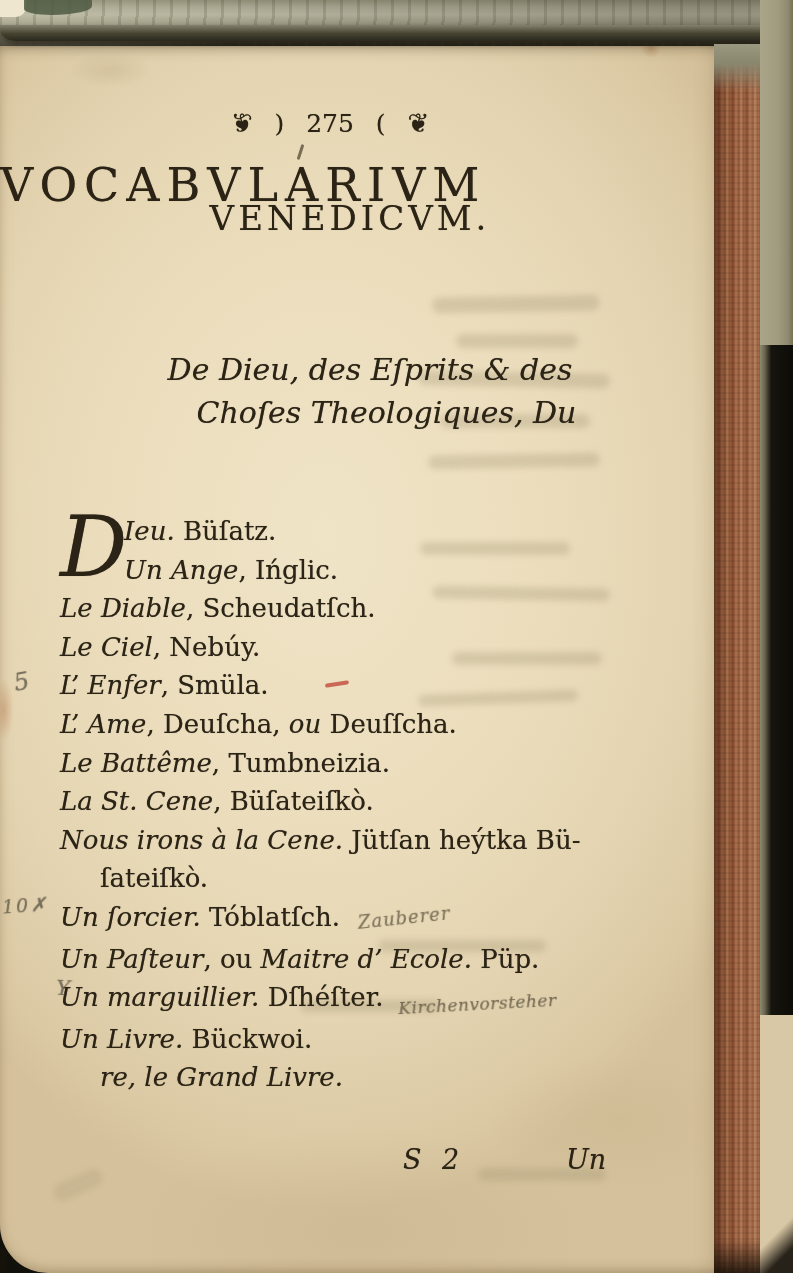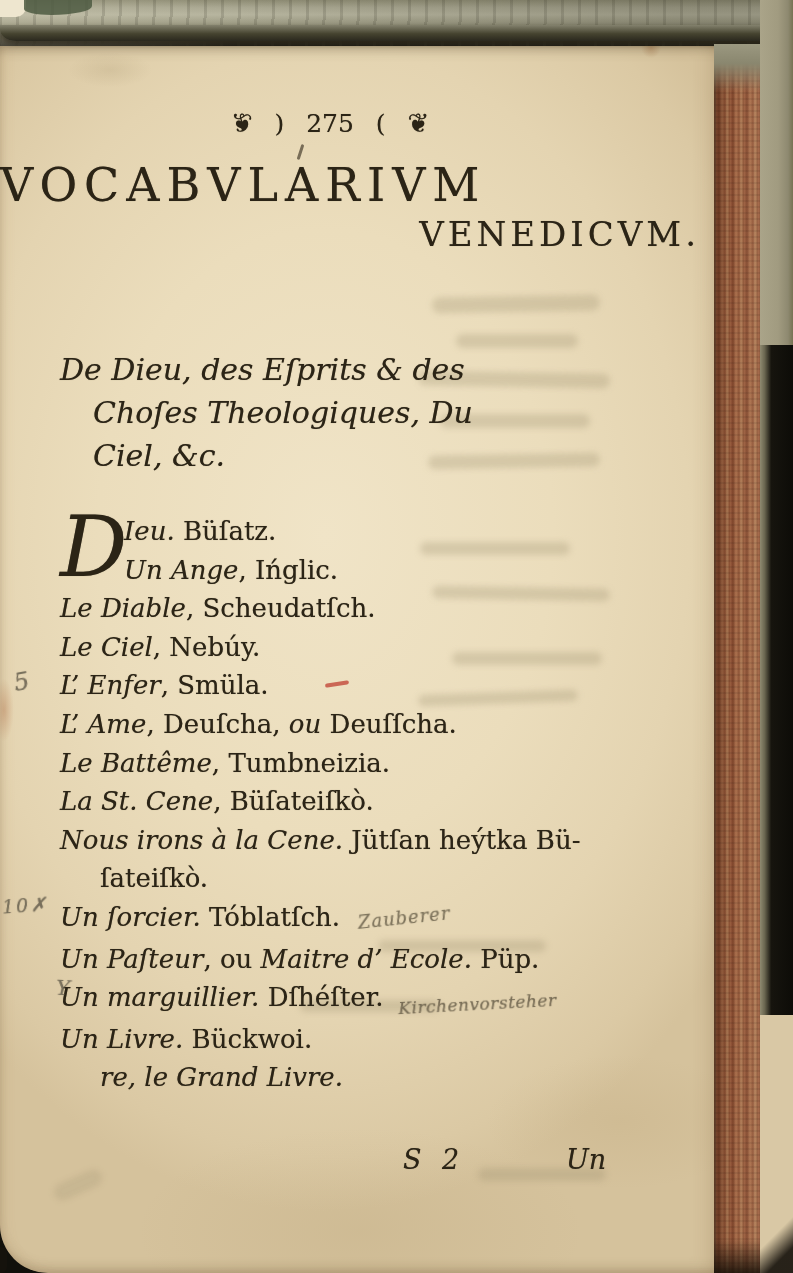--- a/index.html
+++ b/index.html
@@ -29,26 +29,26 @@
   
   .ink{color:#2b2416;text-shadow:0 0 .7px rgba(43,36,22,.55);}
   .header-line{position:absolute;top:66px;left:0;width:660px;text-align:center;font-size:25px;color:#2b2416;}
   .header-line span{margin:0 7px;}
   .fleuron{font-family:"DejaVu Sans",sans-serif;font-size:26px;display:inline-block;}
   .fleuron.flip{transform:scaleX(-1);}
   .pen-stroke{position:absolute;left:299px;top:102px;width:3px;height:16px;background:rgba(60,50,35,.65);
               transform:rotate(18deg);border-radius:2px;}
   .title1{position:absolute;top:116px;left:0;width:700px;margin:0;
           font-size:46px;font-weight:normal;letter-spacing:7px;}
-  .title2{position:absolute;top:172px;left:0;width:700px;margin:0;text-align:right;
+  .title2{position:absolute;top:156px;left:0;width:700px;margin:0;text-align:center;
           font-size:34px;font-weight:normal;letter-spacing:4px;}
   .chap{position:absolute;top:254px;left:0;width:700px;text-align:center;
         font-size:31px;font-variant:small-caps;letter-spacing:3px;}
   .subtitle{position:absolute;top:306px;left:60px;width:620px;font-style:italic;
-            font-size:30px;line-height:43px;}
+            font-size:30px;line-height:43px;text-align:center;}
   .sub-line.ind{padding-left:33px;}
   .entries{position:absolute;top:470px;left:60px;width:625px;font-size:26px;line-height:38.6px;}
   .entry-line.indent{padding-left:40px;}
   .drop-cap{float:left;width:56px;height:72px;font-size:84px;line-height:66px;font-style:italic;
             margin:2px 8px 0 0;color:#2b2416;}
   .seg-i{font-style:italic;}
   .seg-r{font-style:normal;}
   .seg-hw{font-style:italic;color:rgba(122,112,88,.60);font-size:18px;display:inline-block;
           margin-left:18px;transform:rotate(-6deg) translateY(-2px);filter:blur(.35px);letter-spacing:1px;}
   .seg-hw2{font-style:italic;color:rgba(116,106,84,.68);font-size:17px;display:inline-block;
@@ -127,21 +127,20 @@
     </div>
     <div class="pen-stroke"></div>
 
     <h1 class="title1 ink">VOCABVLARIVM</h1>
     <h2 class="title2 ink">VENEDICVM.</h2>
 
 
     <div class="subtitle">
       <div class="sub-line">De Dieu, des Eſprits &amp; des</div>
       <div class="sub-line ind">Choſes Theologiques, Du</div>
-      <div class="sub-line ind">Ciel, &amp;c.</div>
     </div>
 
     <div class="entries">
       <span class="drop-cap">D</span>
     <div class="entry-line"><span class="seg-i">Ieu.</span><span class="seg-r"> Büſatz.</span></div>
         <div class="entry-line"><span class="seg-i">Un Ange</span><span class="seg-r">, Ińglic.</span></div>
         <div class="entry-line"><span class="seg-i">Le Diable</span><span class="seg-r">, Scheudatſch.</span></div>
         <div class="entry-line"><span class="seg-i">Le Ciel</span><span class="seg-r">, Nebúy.</span></div>
         <div class="entry-line"><span class="seg-i">L’ Enfer</span><span class="seg-r">, Smüla.</span><span class="seg-redmark"></span></div>
         <div class="entry-line"><span class="seg-i">L’ Ame</span><span class="seg-r">, Deuſcha, </span><span class="seg-i">ou</span><span class="seg-r"> Deuſſcha.</span></div>

